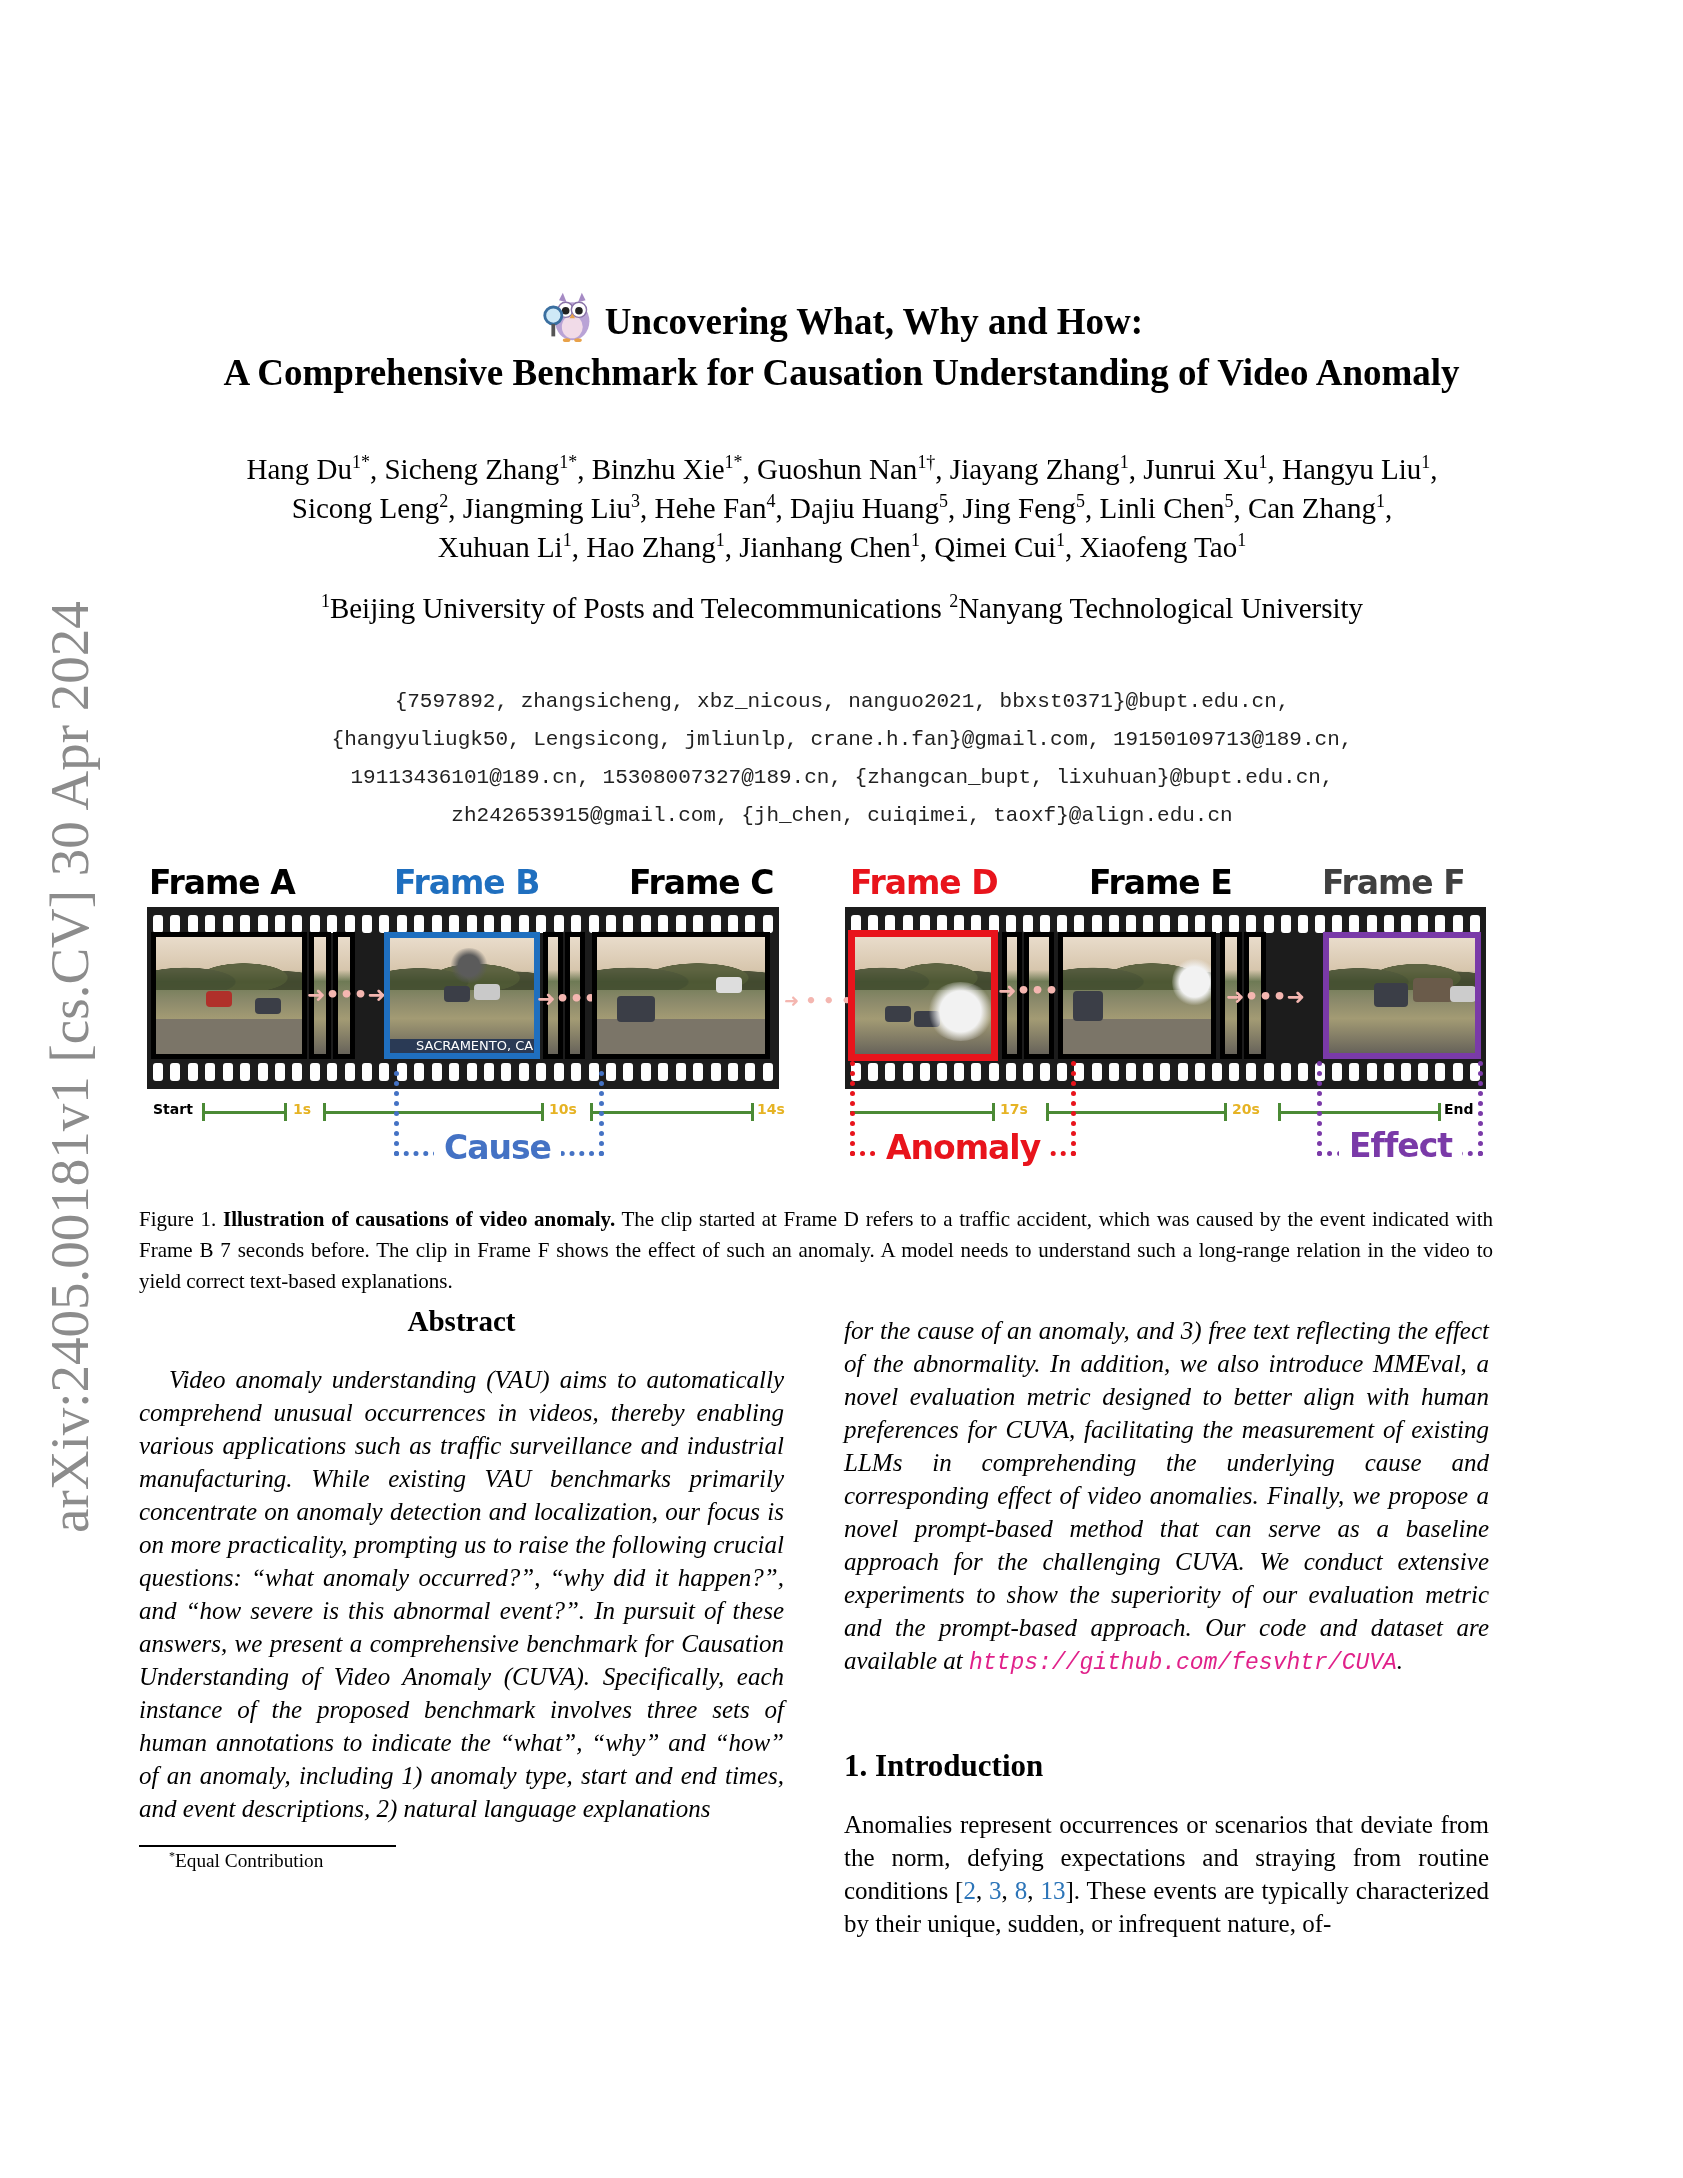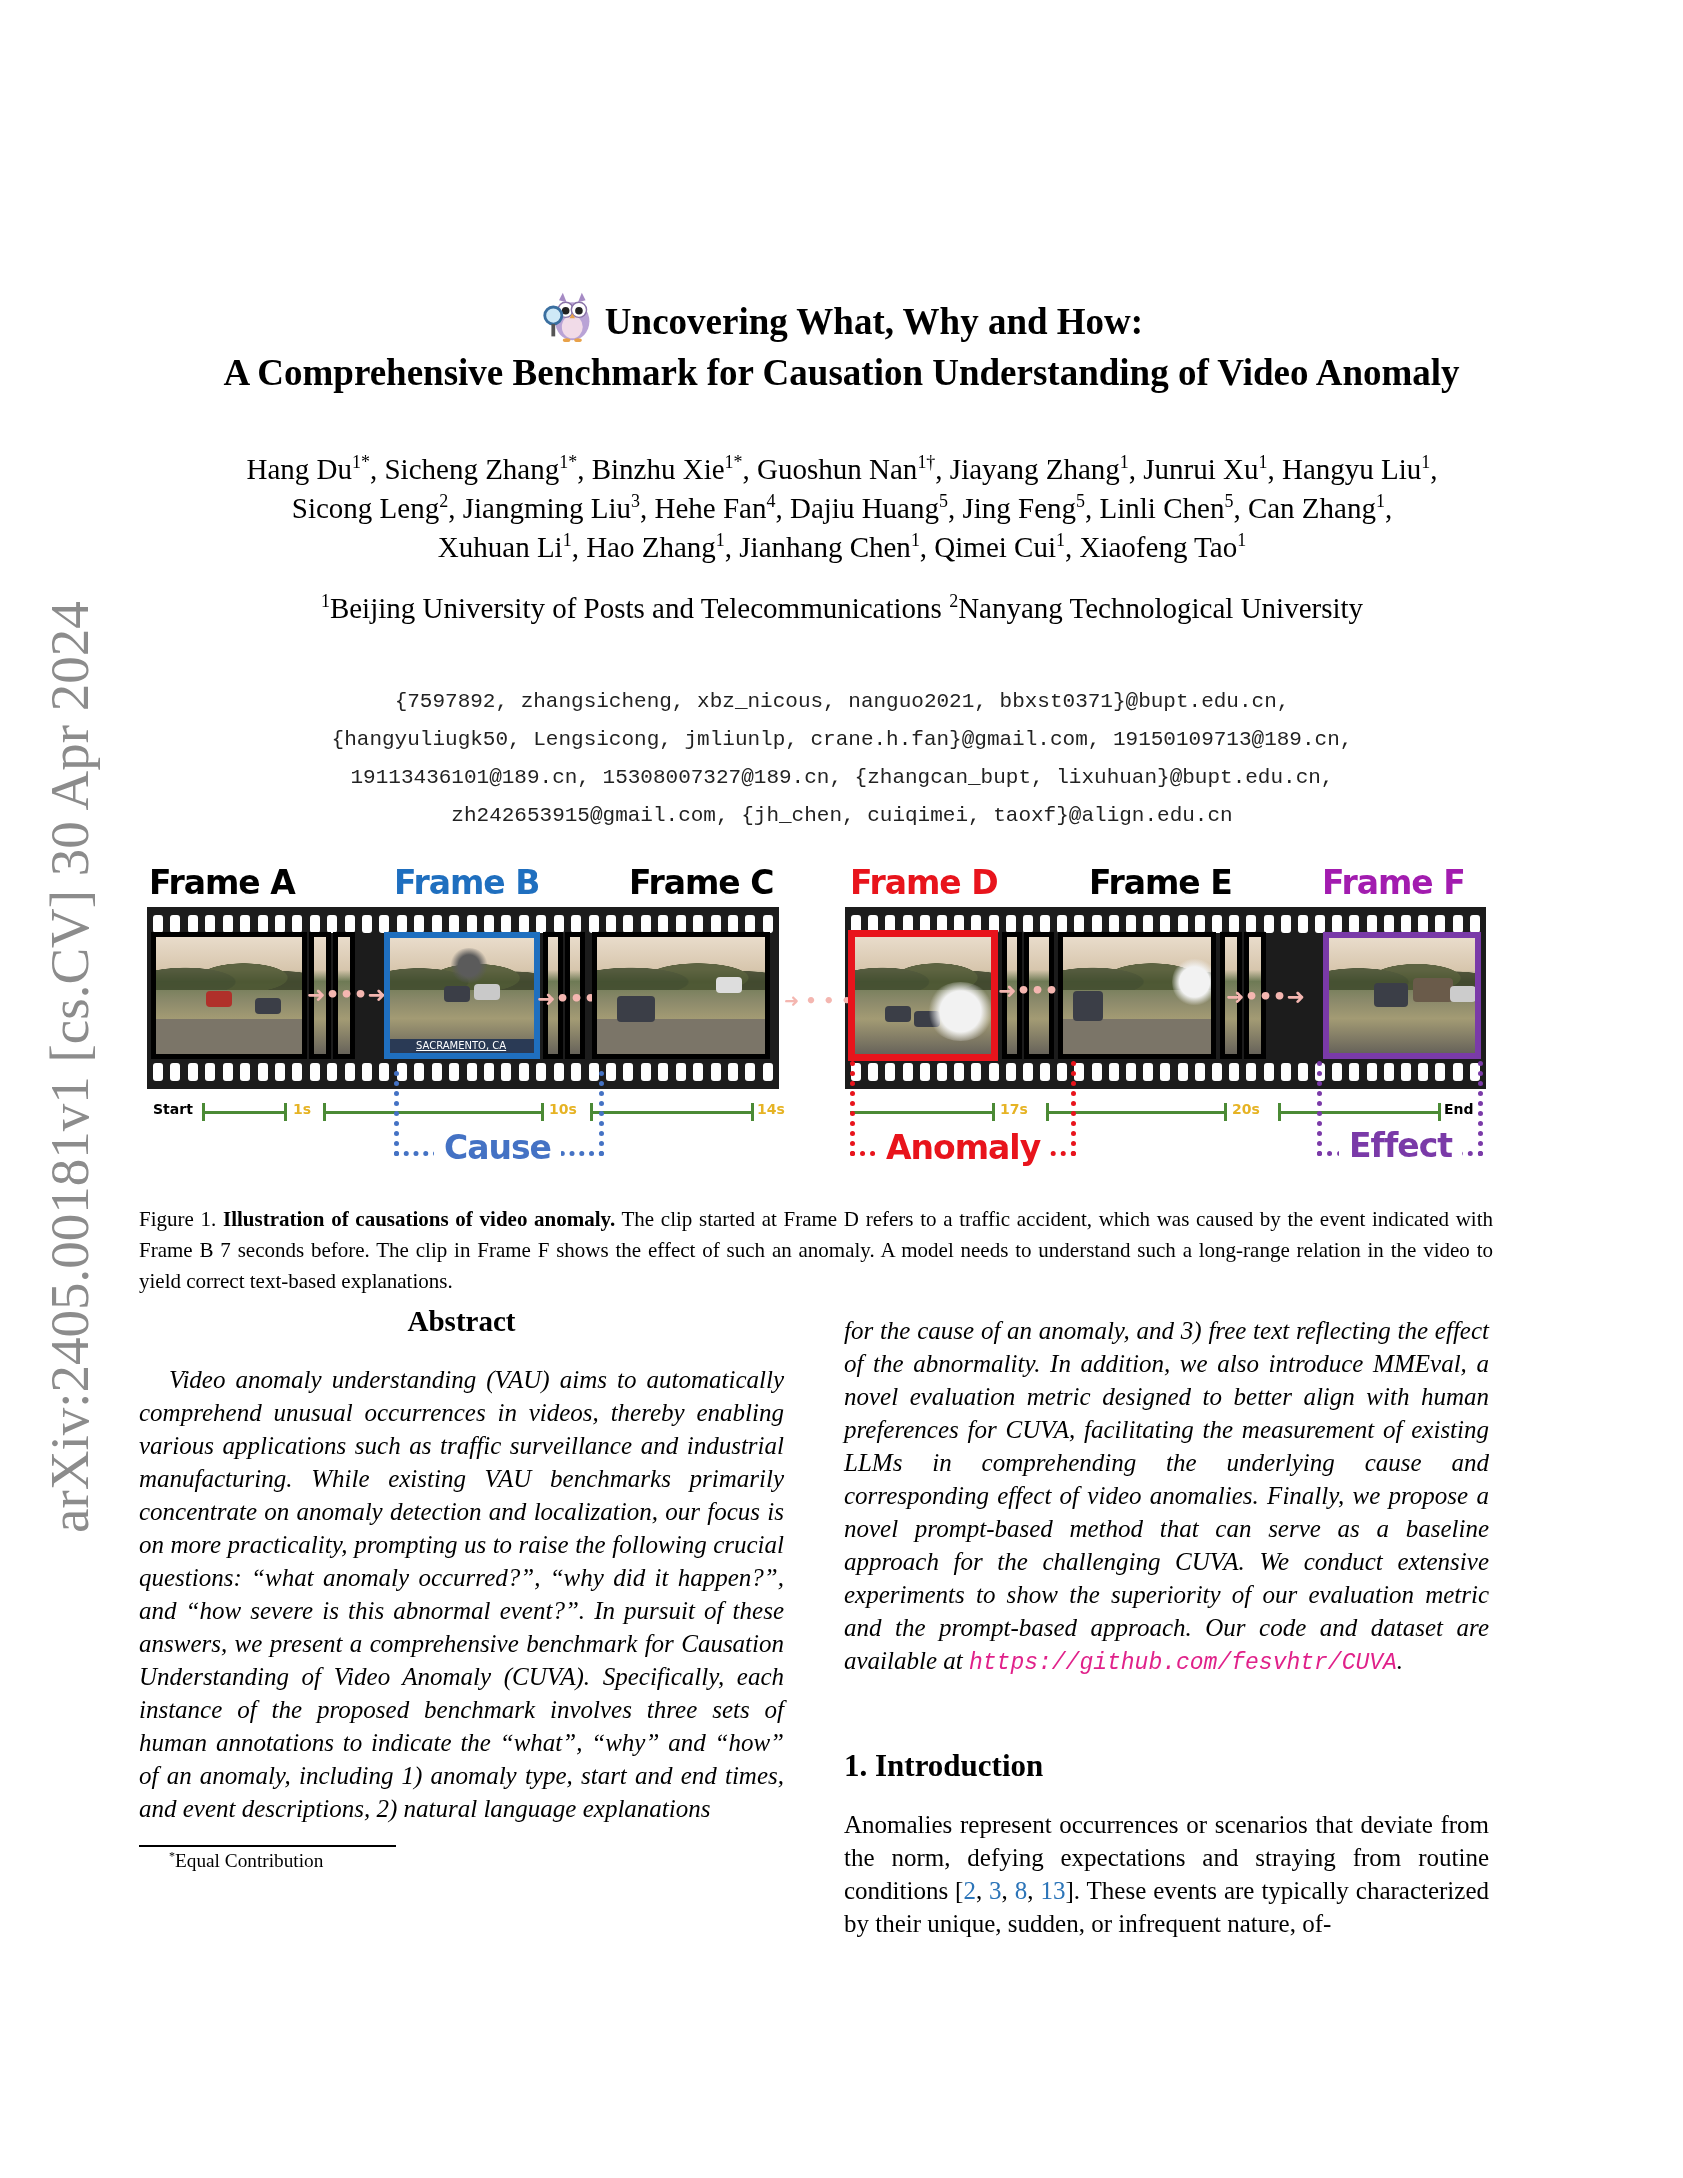--- a/index.html
+++ b/index.html
@@ -131,21 +131,21 @@
   <div>zh242653915@gmail.com, {jh_chen, cuiqimei, taoxf}@align.edu.cn</div>
 </div>
 
 <div id="figure" class="abs">
 
   <div class="frame-label" style="left:10px;color:#000;">Frame A</div>
   <div class="frame-label" style="left:255px;color:#1f6fbf;">Frame B</div>
   <div class="frame-label" style="left:490px;color:#000;">Frame C</div>
   <div class="frame-label" style="left:711px;color:#e8141c;">Frame D</div>
   <div class="frame-label" style="left:950px;color:#000;">Frame E</div>
-  <div class="frame-label" style="left:1183px;color:#a21caf;">Frame F</div>
+  <div class="frame-label" style="left:1183px;color:#404040;">Frame F</div>
 
   <div class="strip" style="left:8px;width:632px;">
     <div class="holes" style="top:8px;">
       <span></span>
         <span></span>
         <span></span>
         <span></span>
         <span></span>
         <span></span>
         <span></span>
@@ -314,21 +314,21 @@
   <div class="photo" style="left:194px;width:22px;">
       <div class="scene"></div>
     </div>
   <div class="arrow-pink" style="left:168px;top:119px;">➜•••➜</div>
   <div class="photo hl-blue" style="left:245px;width:156px;">
     <div class="scene">
         <div class="trees"></div>
       <div class="car" style="left:54px;top:48px;"></div>
       <div class="car" style="left:84px;top:46px;background:#c9c9c9;"></div>
       <div class="smoke" style="left:59px;top:10px;width:40px;height:35px;background:radial-gradient(circle,#5b5b5b 0 40%, rgba(80,80,80,0) 70%);"></div>
-      <div style="position:absolute;left:0;right:0;bottom:0;height:14px;background:#2a3a55;color:#fff;font-family:'DejaVu Sans',sans-serif;font-size:10px;line-height:14px;padding-left:26px;text-decoration:underline;">SACRAMENTO, CA</div>
+      <div style="position:absolute;left:0;right:0;bottom:0;height:14px;background:#2a3a55;color:#fff;font-family:'DejaVu Sans',sans-serif;font-size:13px;line-height:14px;padding-left:26px;">SACRAMENTO, CA</div>
     </div>
   </div>
   <div class="photo" style="left:404px;width:20px;">
       <div class="scene"></div>
     </div>
   <div class="photo" style="left:426px;width:20px;">
       <div class="scene"></div>
     </div>
   <div class="arrow-pink" style="left:398px;top:123px;">➜•••➜</div>
   <div class="photo" style="left:453px;width:178px;">

